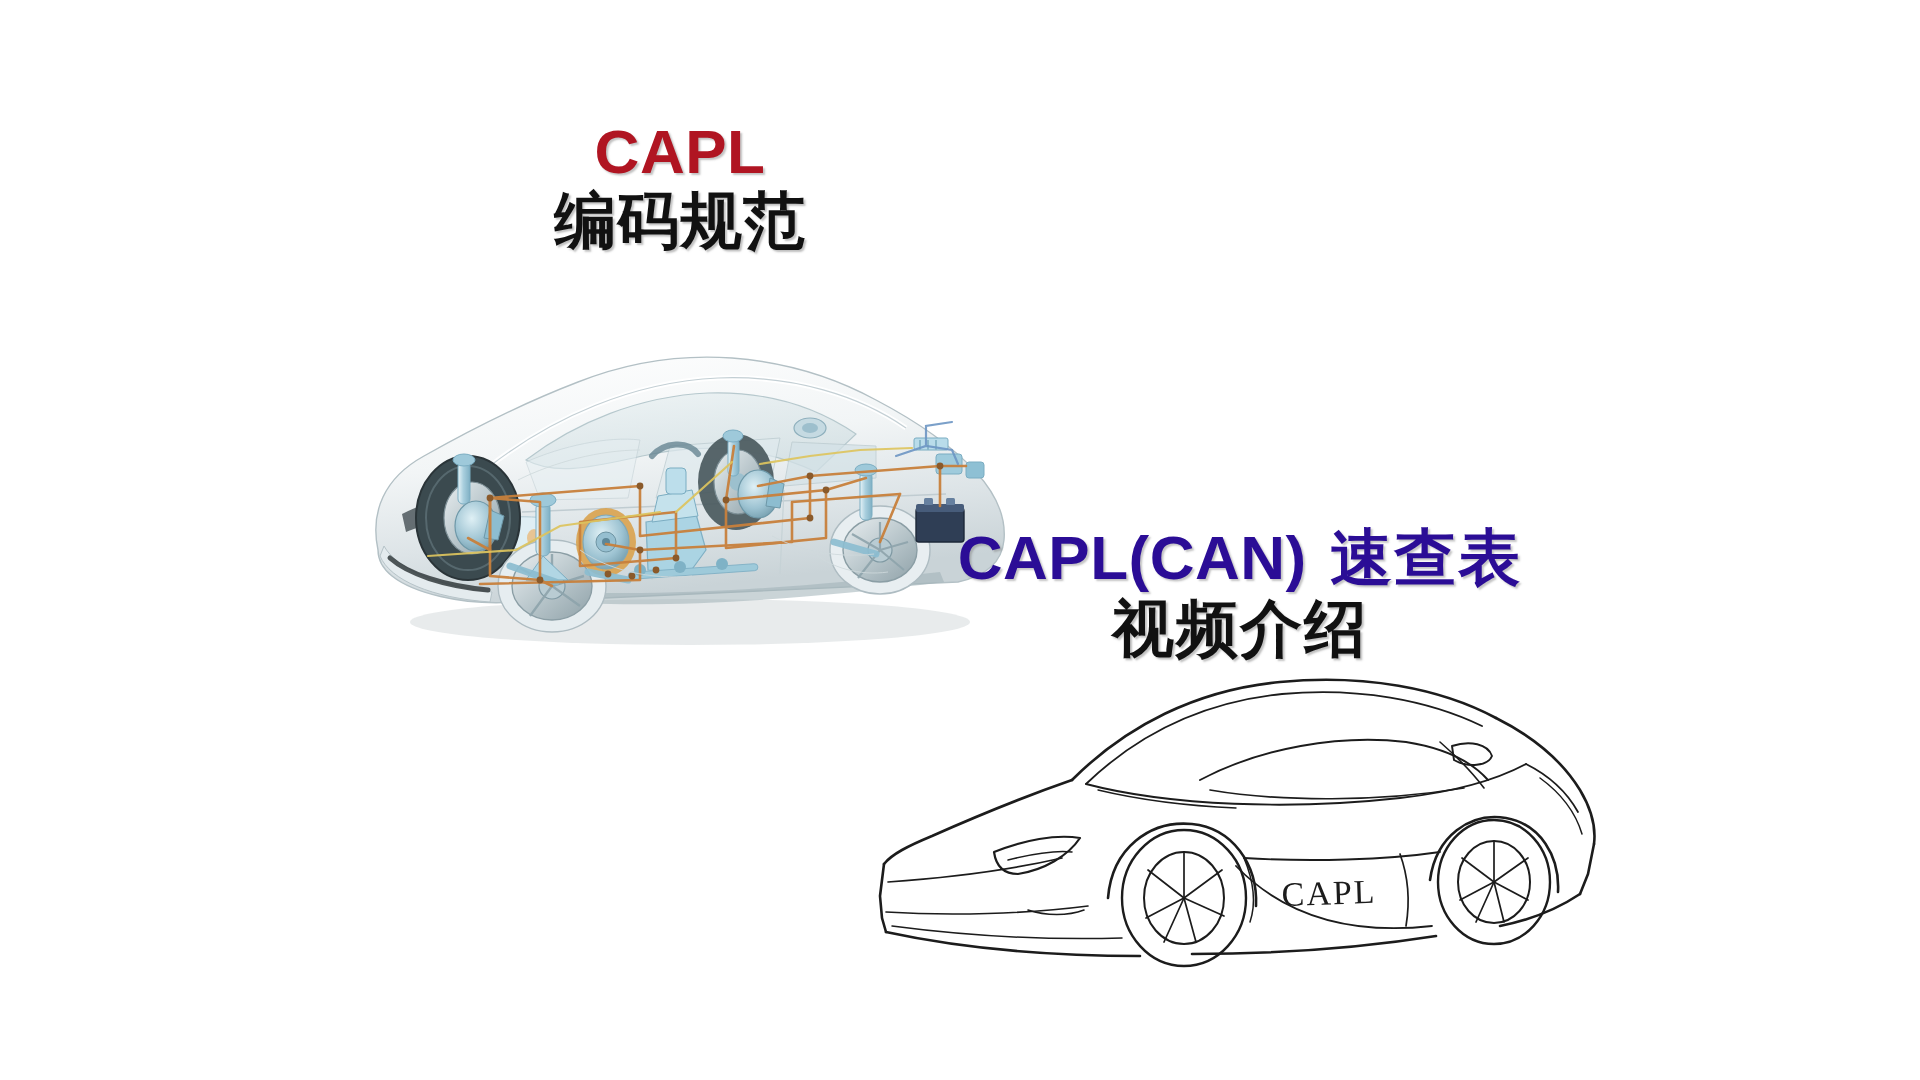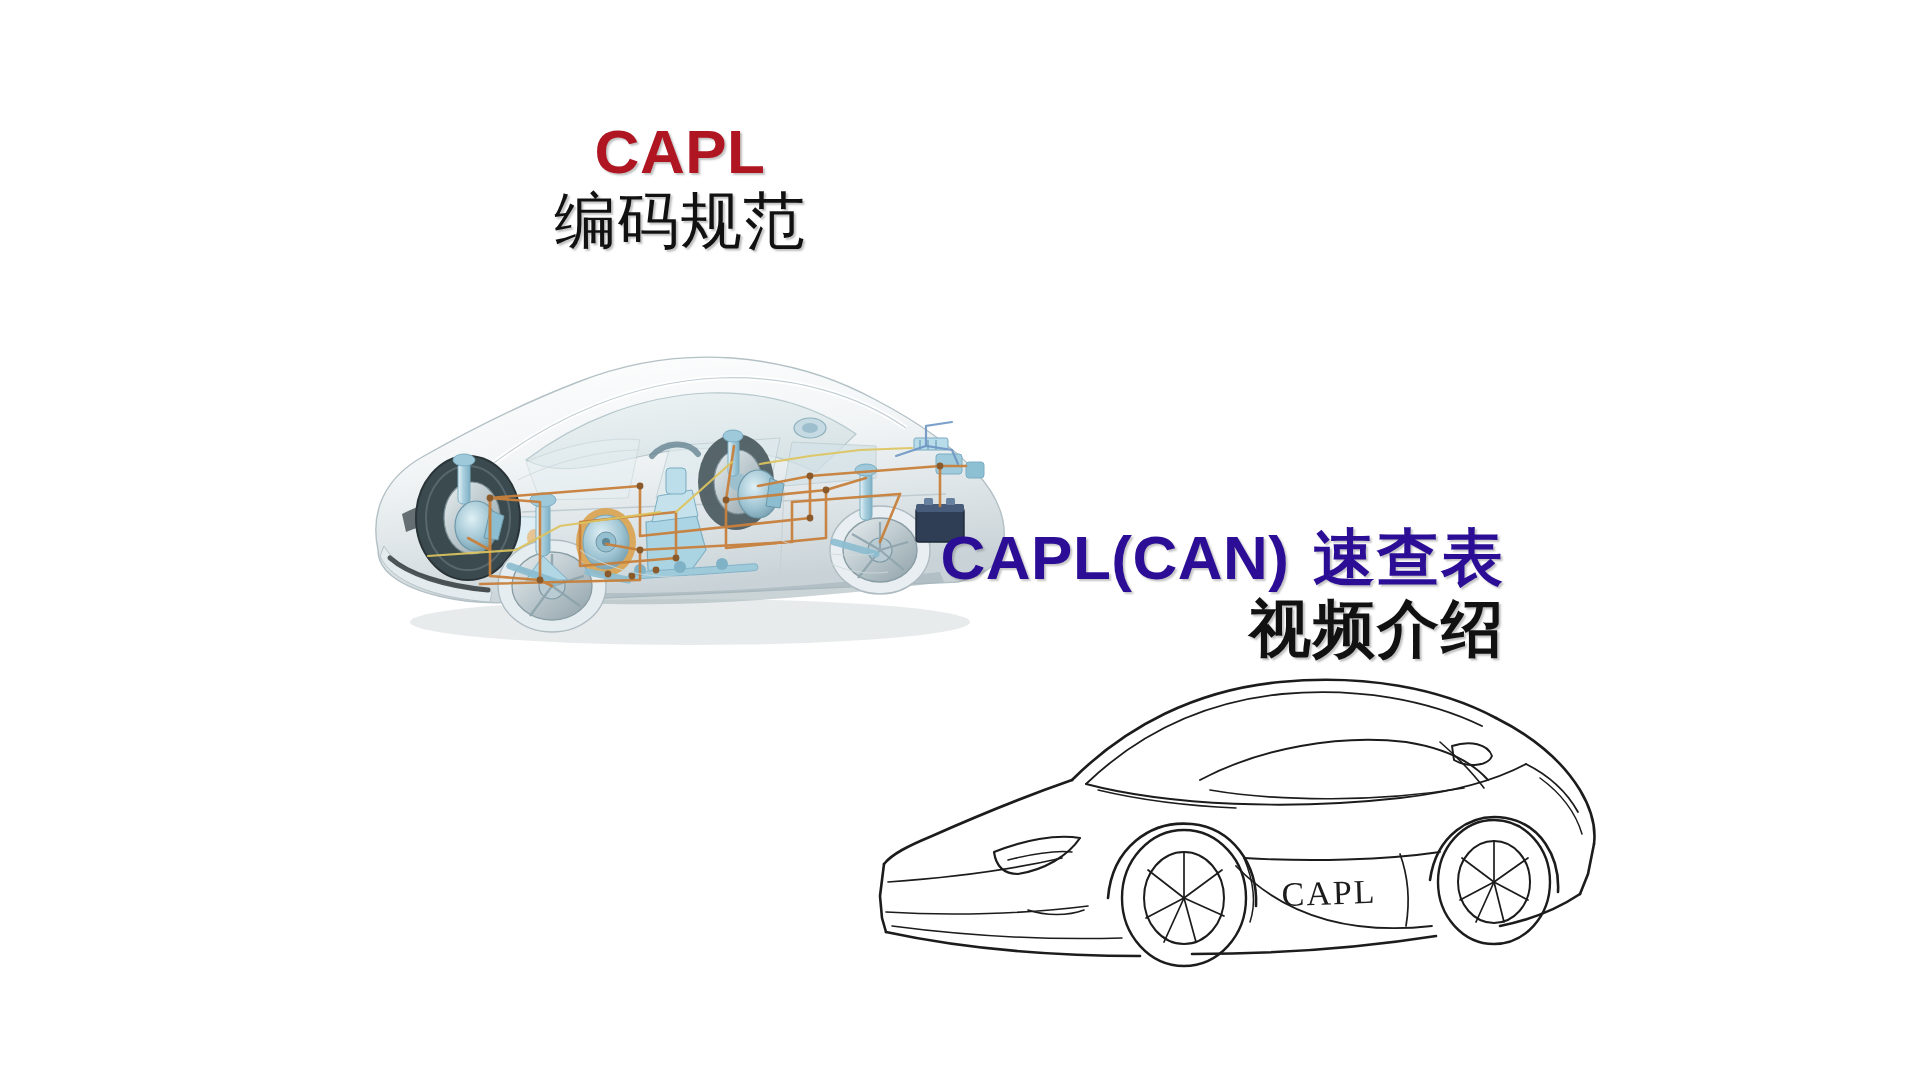--- a/index.html
+++ b/index.html
@@ -38,37 +38,37 @@
     font-weight: bold;
     font-size: 62px;
     line-height: 1.04;
     color: #B01522;
     letter-spacing: 0.5px;
     text-shadow: 2px 2px 2px rgba(120,120,120,0.45);
     white-space: nowrap;
   }
   .title-cn-1 {
     font-family: "DejaVu Sans", "Liberation Sans", sans-serif;
-    font-weight: normal;
+    font-weight: bold;
     font-size: 62px;
     line-height: 1.12;
     color: #111111;
     letter-spacing: 1px;
     text-shadow: 2px 2px 2px rgba(130,130,130,0.5);
     white-space: nowrap;
     margin-top: 2px;
   }
 
   
   .title-block-2 {
     position: absolute;
-    left: 885px;
+    left: 930px;
     top: 525px;
     width: 620px;
-    text-align: right;
+    text-align: center;
     z-index: 40;
   }
   .title-capl-blue {
     font-family: "Liberation Sans", "DejaVu Sans", sans-serif;
     font-weight: bold;
     font-size: 62px;
     line-height: 1.06;
     color: #2B0D96;
     letter-spacing: 0.5px;
     text-shadow: 2px 2px 2px rgba(125,125,125,0.45);

